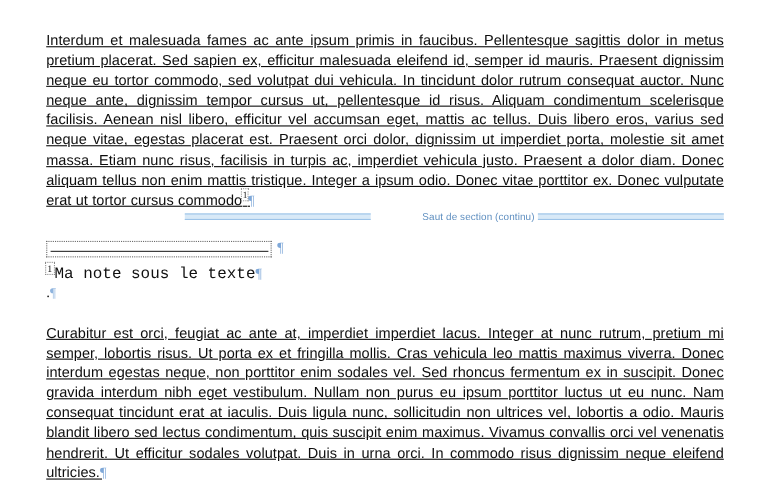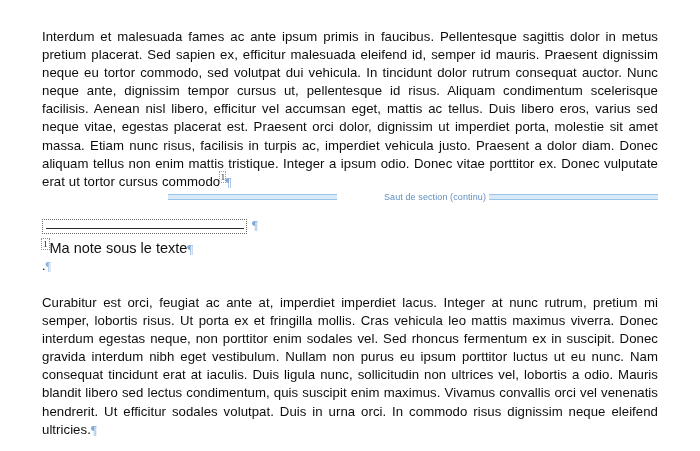--- a/index.html
+++ b/index.html
@@ -33,20 +33,21 @@
   .body-par {
     font-family: "Liberation Sans", sans-serif;
     font-size: 13.2px;
     line-height: 18.1px;
     text-align: justify;
     text-justify: inter-word;
     color: #0d0d0d;
     margin: 0;
     letter-spacing: 0.05px;
     word-spacing: 0.2px;
+    text-decoration: underline;
   }
   .body-par.last-justify {
     text-align-last: left;
   }
 
   
   .pilcrow {
     color: #7fa8d8;
     font-family: "Liberation Serif", serif;
     font-size: 13px;
@@ -149,21 +150,21 @@
   }
   .fn-num {
     font-size: 9px;
     vertical-align: super;
     outline: 1px dotted #8a8a8a;
     padding: 0 1px;
     line-height: 1;
     margin-right: 1px;
   }
   .fn-text {
-    font-family: Liberation Sans, sans-serif;
+    font-family: Liberation Mono, monospace;
   }
   .fn-trailing {
     position: absolute;
     left: 42px;
     top: 258px;
     font-family: "Liberation Serif", serif;
     font-size: 13.5px;
     color: #111;
     line-height: 15px;
     white-space: nowrap;

